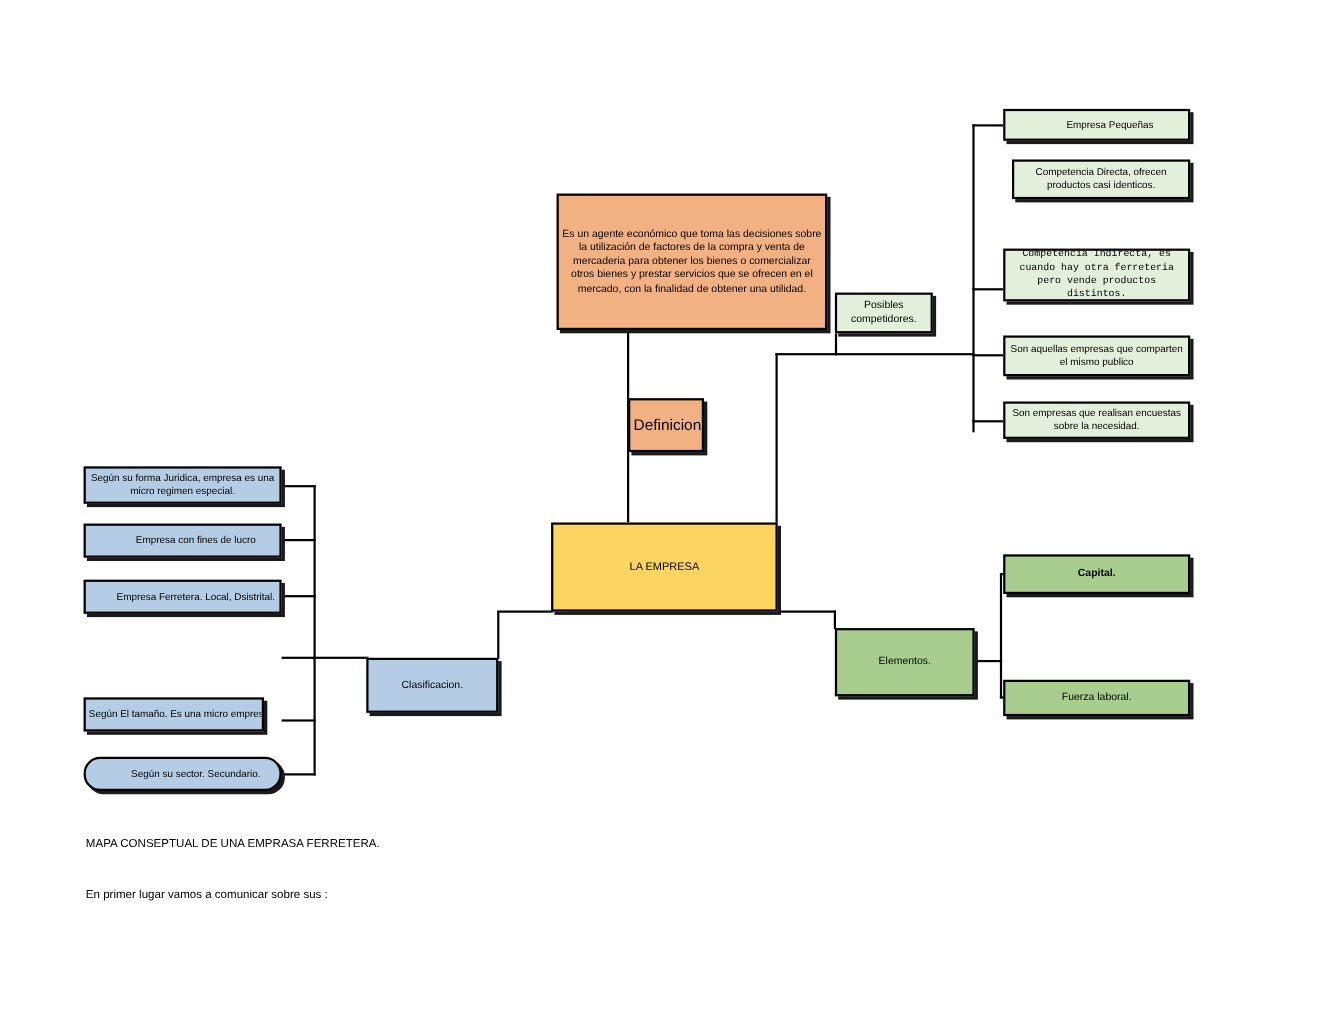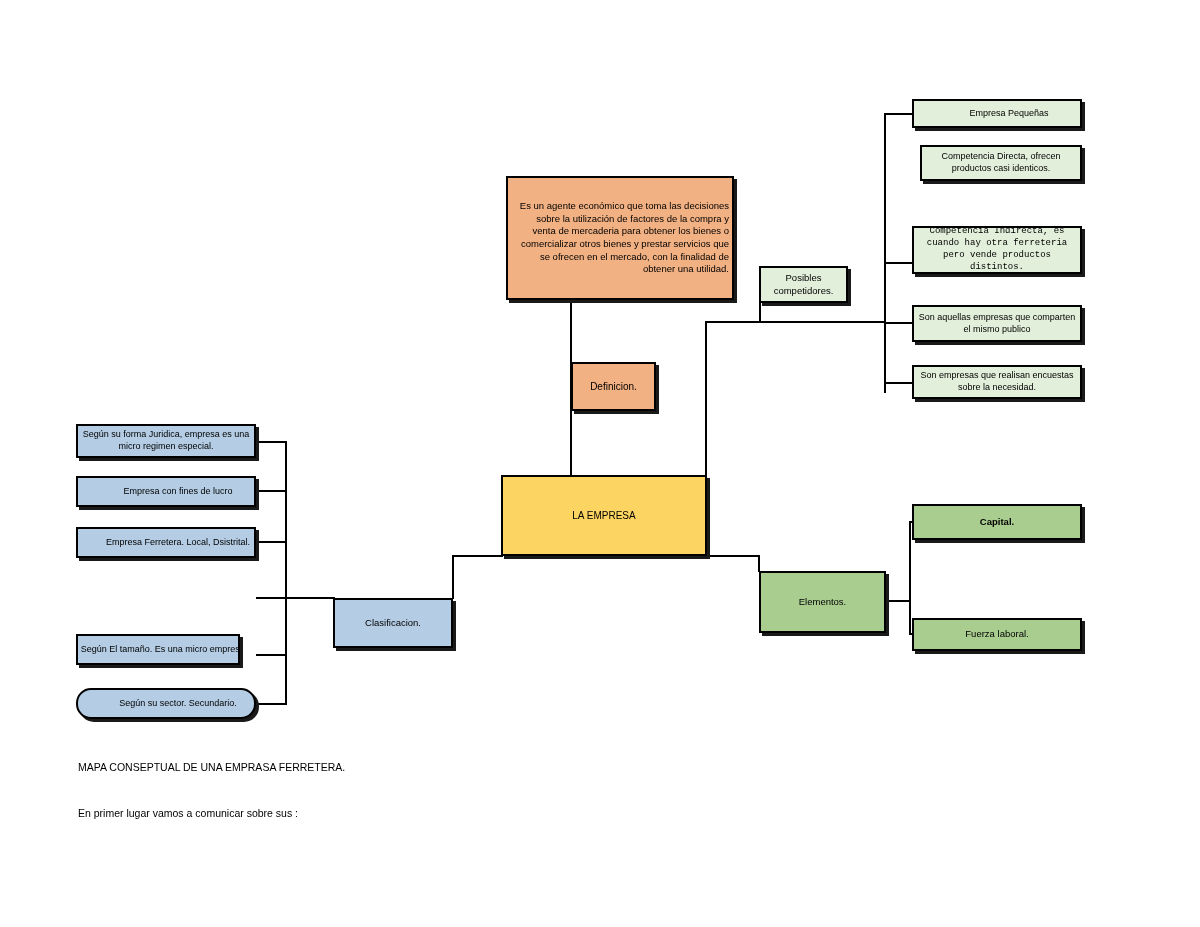--- a/index.html
+++ b/index.html
@@ -66,25 +66,25 @@
   <div class="conn" style="left:759px;top:303px;width:2px;height:20px;"></div>
   <div class="conn" style="left:705px;top:321px;width:181px;height:2px;"></div>
   <div class="conn" style="left:705px;top:321px;width:2px;height:155px;"></div>
 
   <div class="conn" style="left:884px;top:113px;width:2px;height:280px;"></div>
   <div class="conn" style="left:884px;top:113px;width:28px;height:2px;"></div>
   <div class="conn" style="left:884px;top:262px;width:28px;height:2px;"></div>
   <div class="conn" style="left:884px;top:322px;width:28px;height:2px;"></div>
   <div class="conn" style="left:884px;top:382px;width:28px;height:2px;"></div>
 
-  <div class="box orange shadow" style="left:506px;top:176px;width:228px;height:124px;font-size:9.5px;text-align:right;">
+  <div class="box orange shadow" style="left:506px;top:176px;width:246px;height:124px;font-size:9.5px;">
     <span class="tx">Es un agente económico que toma las decisiones sobre la utilización de factores de la compra y venta de mercaderia para obtener los bienes o comercializar otros bienes y prestar servicios que se ofrecen en el mercado, con la finalidad de obtener una utilidad.</span>
   </div>
 
-  <div class="box orange shadow" style="left:571px;top:362px;width:85px;height:49px;font-size:10px;justify-content:center;">
+  <div class="box orange shadow" style="left:571px;top:362px;width:69px;height:49px;font-size:14px;justify-content:center;">
     <span class="tx">Definicion.</span>
   </div>
 
   <div class="box yellow shadow" style="left:501px;top:475px;width:206px;height:81px;font-size:10px;">
     <span class="tx">LA EMPRESA</span>
   </div>
 
   <div class="box blue shadow" style="left:333px;top:598px;width:120px;height:50px;font-size:9.5px;">
     <span class="tx">Clasificacion.</span>
   </div>

